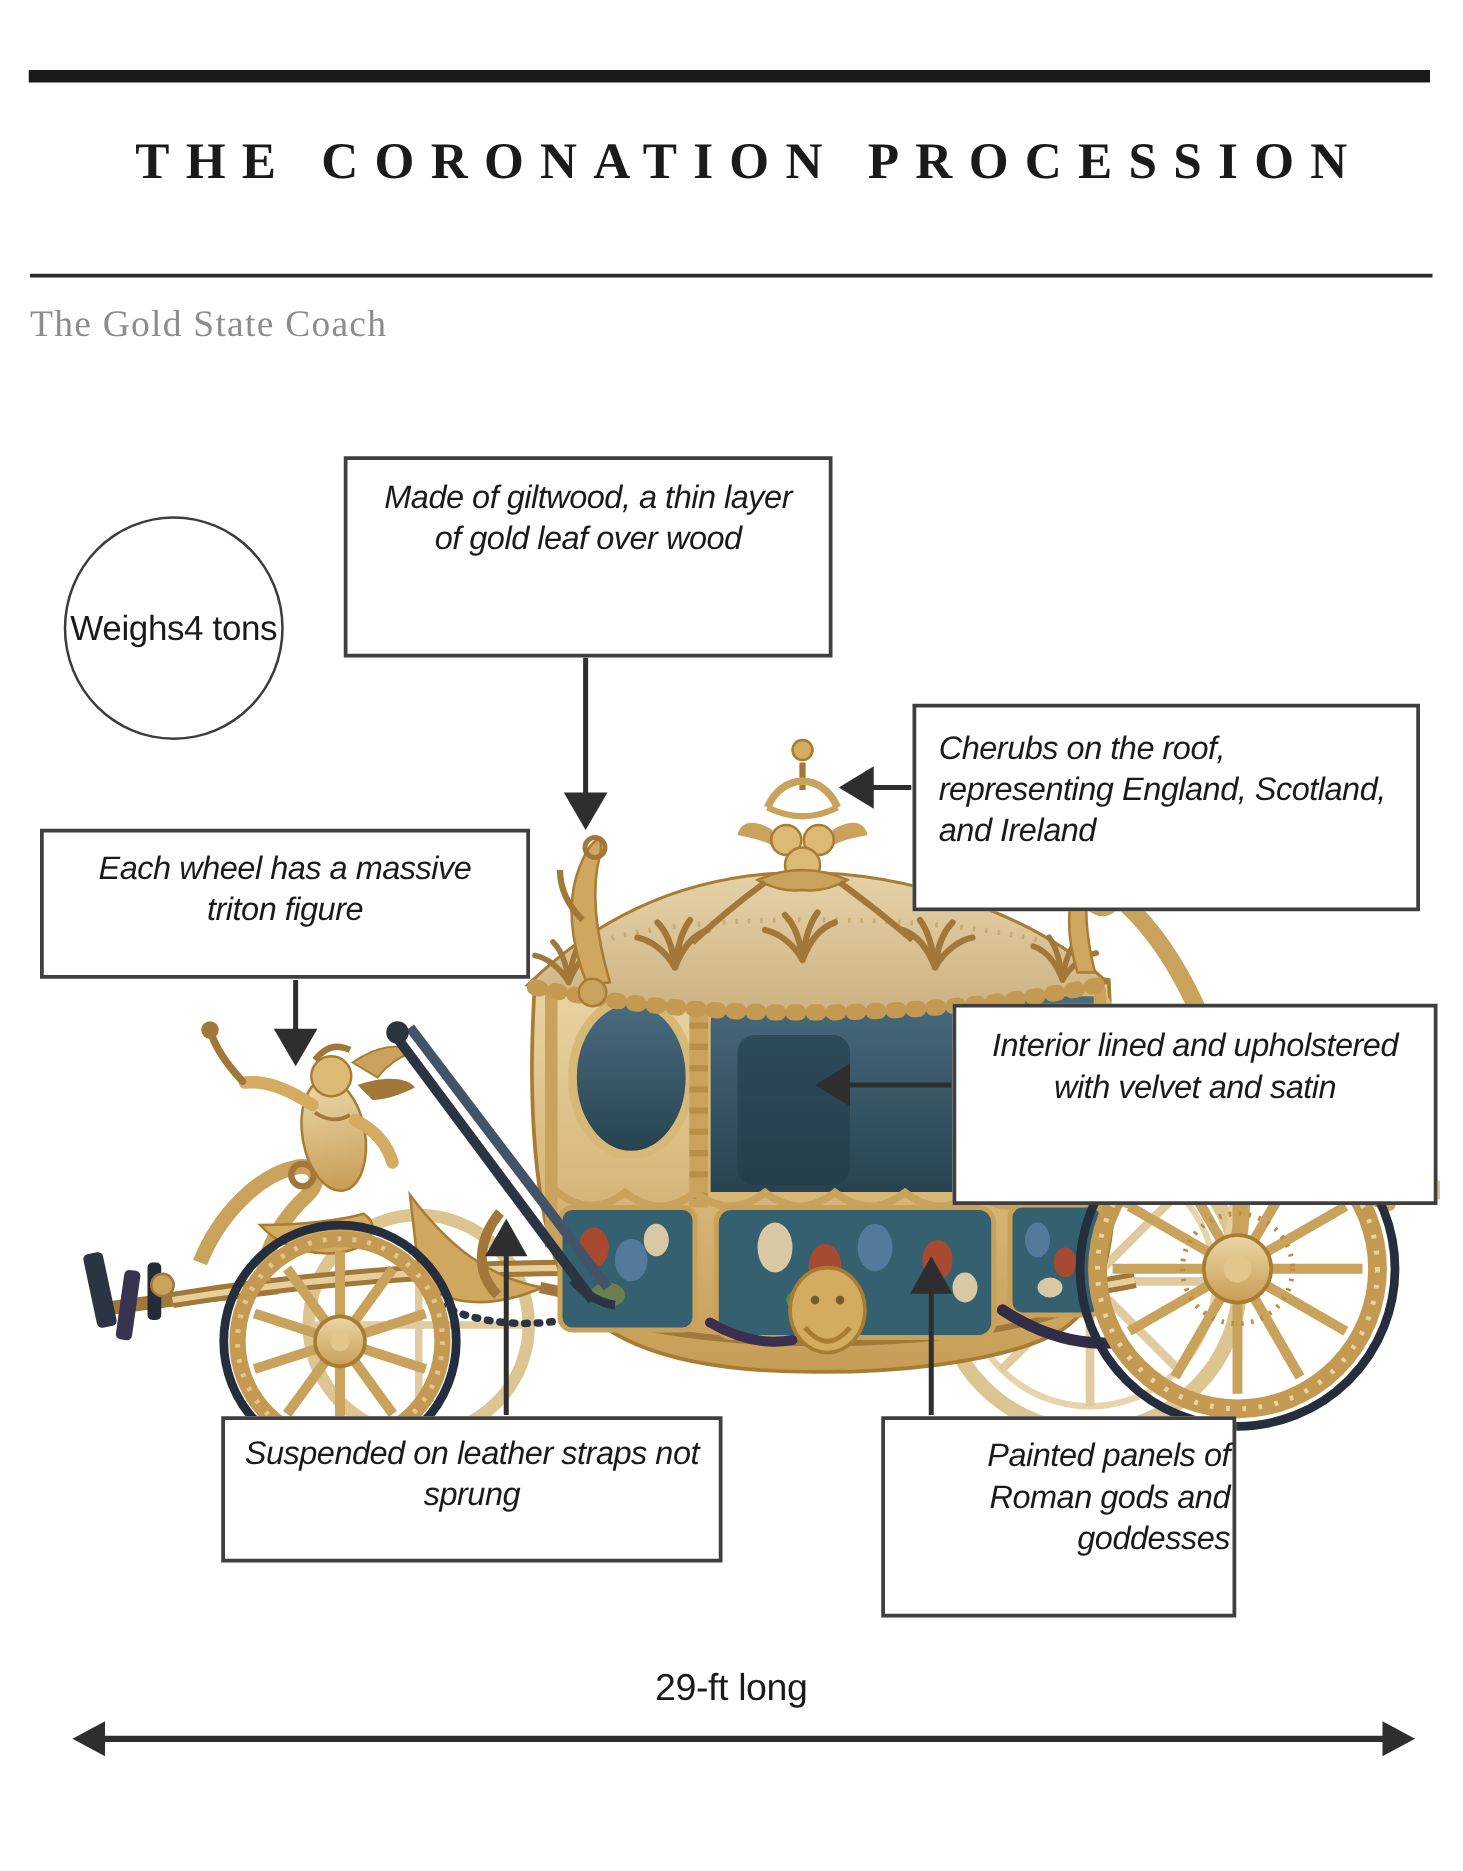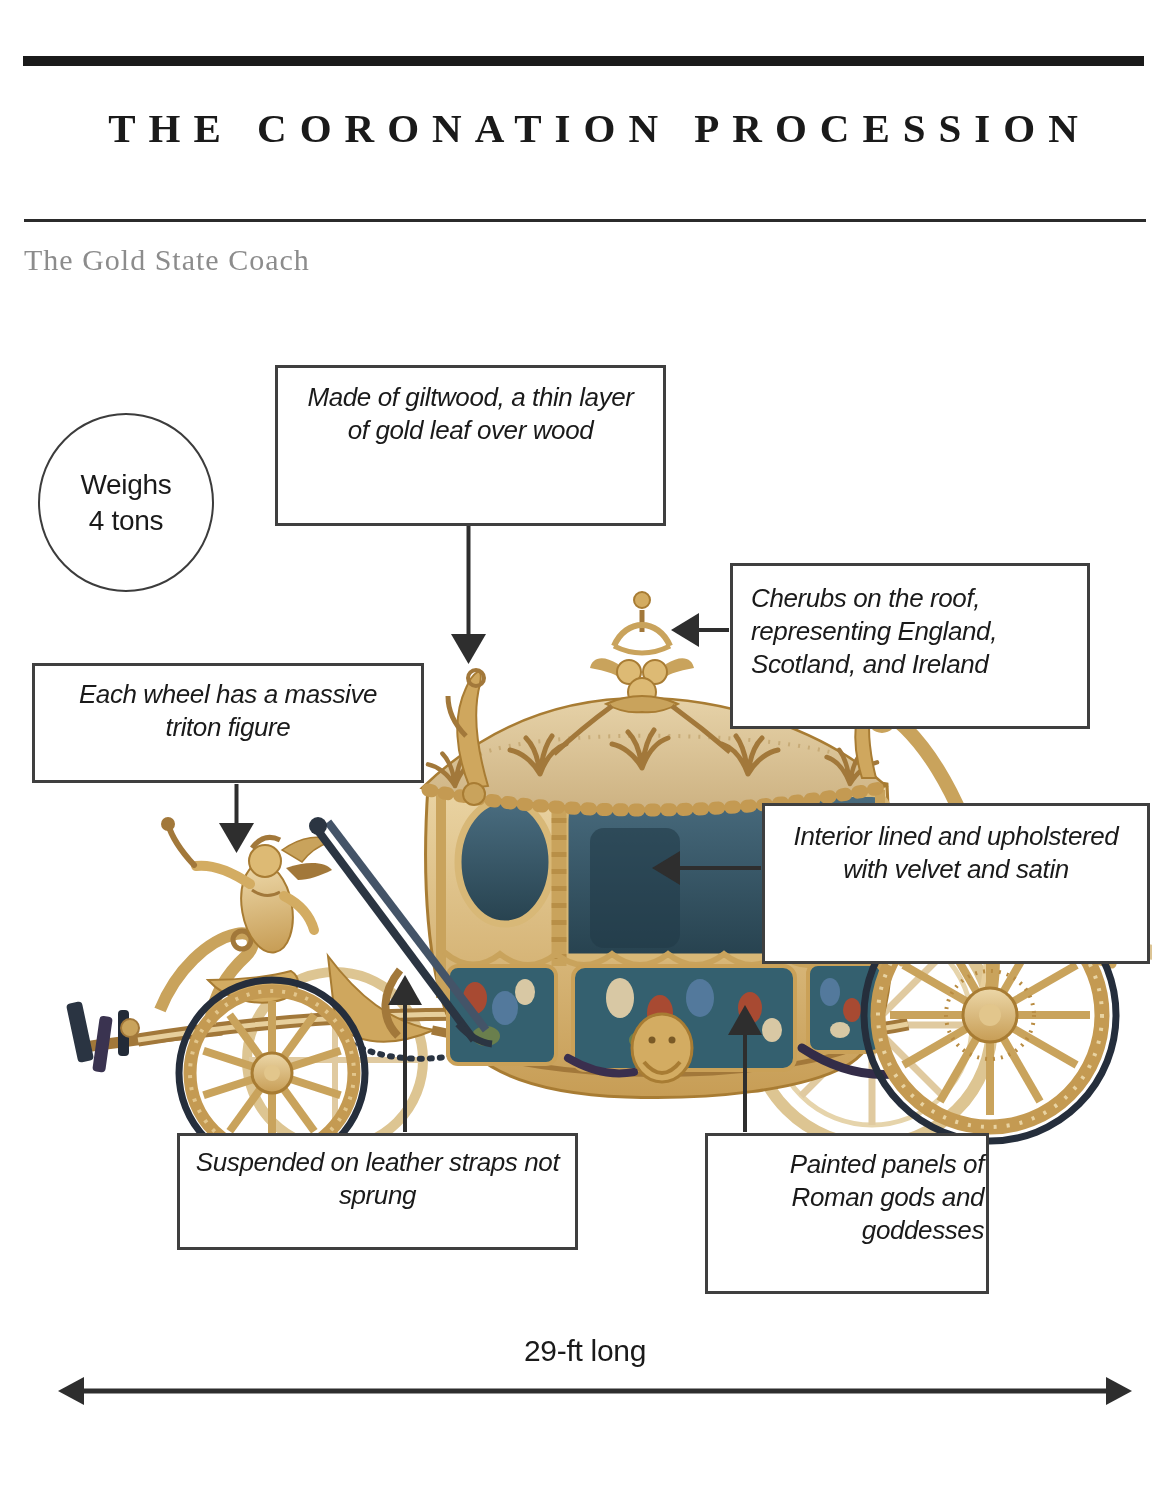--- a/index.html
+++ b/index.html
@@ -7,27 +7,27 @@
           font-family:"Liberation Sans",sans-serif;}
   .topbar{position:absolute;left:23px;top:56px;width:1121px;height:10px;background:var(--text,#1f1f1f);}
   .title{position:absolute;left:23px;top:88px;width:1121px;margin:16px;text-align:center;
          font-family:"Liberation Serif",serif;font-weight:700;font-size:41px;line-height:1.2;
          letter-spacing:13px;color:var(--text,#1a1a1a);white-space:nowrap;}
   .rule{position:absolute;left:24px;top:219px;width:1122px;height:3px;background:#2b2b2b;}
   .subtitle{position:absolute;left:24px;top:243px;margin:0;font-family:"Liberation Serif",serif;
             font-weight:400;font-size:30px;letter-spacing:1px;color:var(--subtitle,#8c8c8c);}
   .coach{position:absolute;left:60px;top:578px;width:1092px;height:622px;}
   .overlay{position:absolute;left:0;top:0;width:1170px;height:1497px;pointer-events:none;}
-  .badge{position:absolute;left:38px;top:413px;width:172px;height:175px;border-radius:50%;
-         border:2px solid #3c3c3c;display:flex;flex-direction:column;align-items:center;justify-content:center;
+  .badge{position:absolute;left:51px;top:413px;width:172px;height:175px;border-radius:50%;
+         border:2px solid #3c3c3c;display:flex;flex-direction:row;align-items:center;justify-content:center;
          font-size:28px;line-height:36px;color:var(--text,#1a1a1a);background:#fff;letter-spacing:-0.3px;}
   .callout{position:absolute;background:#ffffff;border:3px solid var(--border,#3f3f3f);box-sizing:border-box;
            font-size:26px;line-height:33px;color:var(--text,#161616);letter-spacing:-0.4px;font-style:italic;}
   .co-giltwood{left:275px;top:365px;width:391px;height:161px;text-align:center;padding:13px 20px;}
-  .co-cherubs {left:730px;top:563px;width:360px;height:166px;text-align:left;padding:16px 10px 16px 18px;}
+  .co-cherubs {left:730px;top:563px;width:406px;height:166px;text-align:left;padding:16px 10px 16px 18px;}
   .co-triton  {left:32px; top:663px;width:392px;height:120px;text-align:center;padding:12px 25px;}
   .co-interior{left:762px;top:803px;width:388px;height:161px;text-align:center;padding:14px 10px;}
   .co-straps  {left:177px;top:1133px;width:401px;height:117px;text-align:center;padding:10px 8px;}
   .co-panels  {left:705px;top:1133px;width:284px;height:161px;text-align:right;padding:12px 2px 12px 14px;}
   .dim-label{position:absolute;left:0;top:1334px;width:1170px;text-align:center;font-size:30px;
              color:var(--text,#111);letter-spacing:-0.3px;}
   
   .s-line{stroke:var(--line,#2e2e2e);} .f-line{fill:var(--line,#2e2e2e);}
   .s-gold{stroke:var(--gold,#c9a35c);} .f-gold{fill:var(--gold,#c9a35c);}
   .s-goldL{stroke:var(--gold-light,#e7cf9c);}

